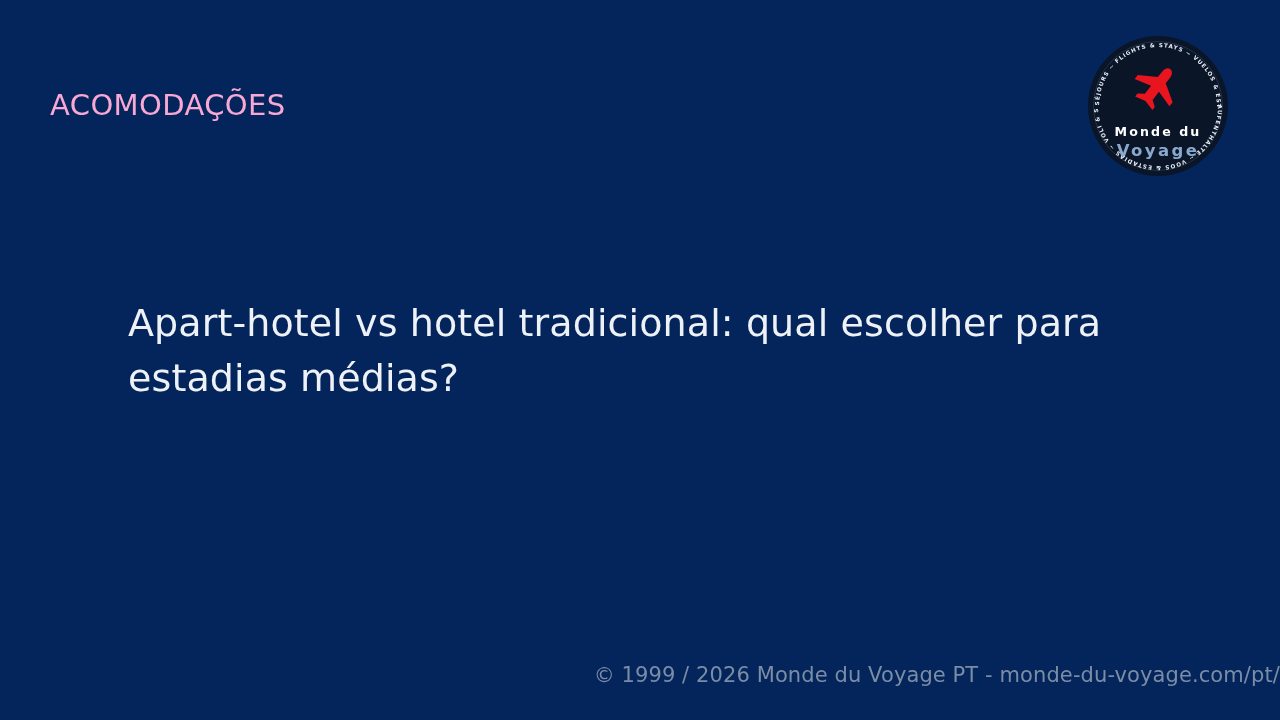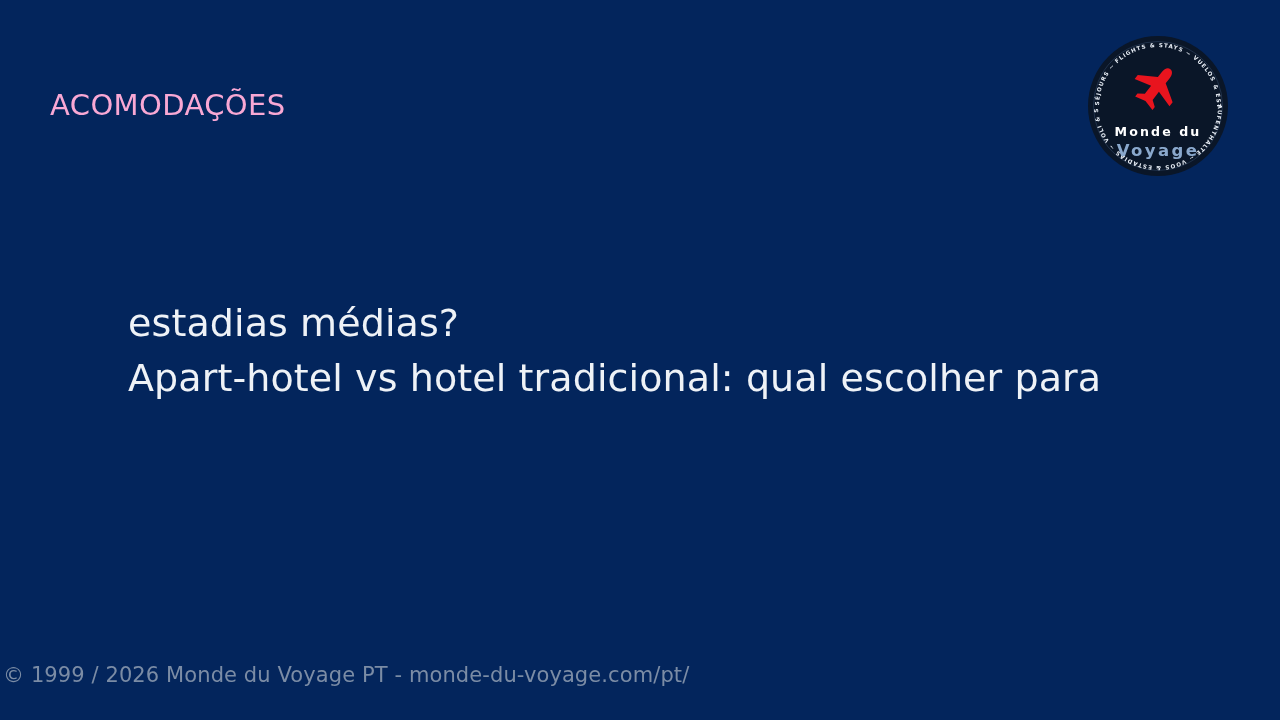--- a/index.html
+++ b/index.html
@@ -46,24 +46,24 @@
     line-height: 1.46;
     color: #eef2f7;
     font-weight: 400;
     letter-spacing: 0.1px;
     margin: 0;
   }
 
   
   .footer {
     position: absolute;
-    left: 3px;
+    left: 17px;
     right: 0;
     top: 663px;
-    text-align: left;
+    text-align: right;
     font-size: 21px;
     color: #7b8ca5;
     letter-spacing: 0.1px;
     white-space: nowrap;
   }
 
   
   .logo {
     position: absolute;
     left: 1085px;
@@ -100,22 +100,22 @@
   }
 </style>
 </head>
 <body>
 
 <div class="slide">
 
   <div class="eyebrow">ACOMODAÇÕES</div>
 
   <div class="title-block">
+    <div class="title">Apart-hotel vs hotel tradicional: qual escolher para</div>
     <div class="title">estadias médias?</div>
-    <div class="title">Apart-hotel vs hotel tradicional: qual escolher para</div>
   </div>
 
   <div class="footer">© 1999 / 2026 Monde du Voyage PT - monde-du-voyage.com/pt/</div>
 
   <div class="logo">
     <svg viewBox="0 0 146 146" xmlns="http://www.w3.org/2000/svg">
       <defs>
         <path id="arcTop" d="M 73,73 m -59,0 a 59,59 0 0 1 118,0"></path>
         <path id="arcBottom" d="M 73,73 m 60,0 a 60,60 0 0 1 -120,0"></path>
       </defs>

